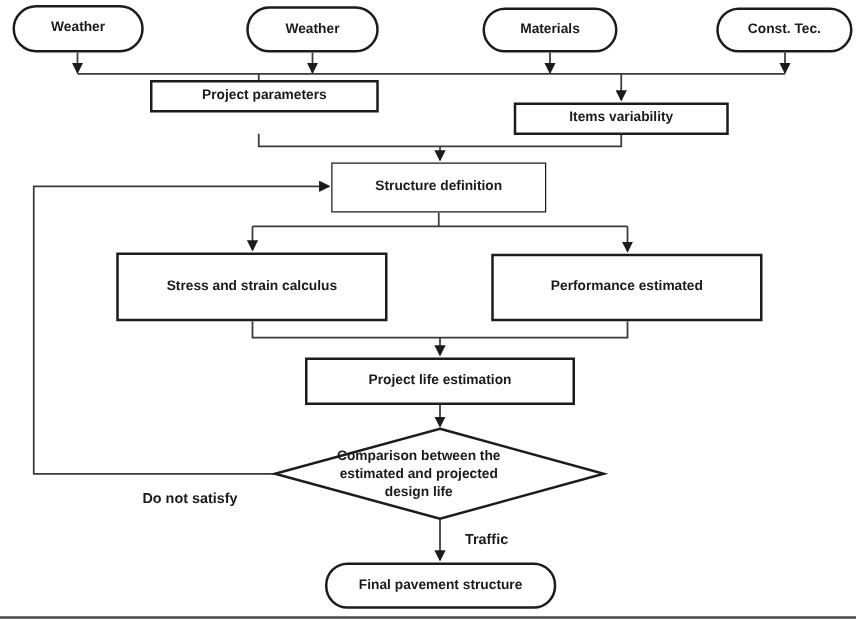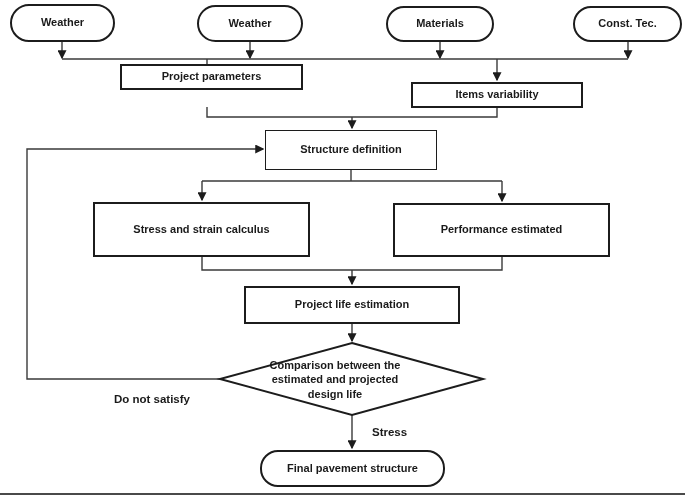--- a/index.html
+++ b/index.html
@@ -98,18 +98,18 @@
   <div class="node" style="left:93px;top:202px;width:217px;height:55px;">Stress and strain calculus</div>
   <div class="node" style="left:265px;top:130px;width:172px;height:40px;border-width:1.5px;">Structure definition</div>
   <div class="node" style="left:393px;top:203px;width:217px;height:54px;">Performance estimated</div>
   <div class="node" style="left:244px;top:286px;width:216px;height:38px;">Project life estimation</div>
 
   <div class="diamond-text">Comparison between the
 estimated and projected
 design life</div>
 
   <div class="edge-label" style="left:100px;top:354px;width:90px;text-align:right;margin-top:39px;">Do not satisfy</div>
-  <div class="edge-label" style="left:372px;top:426px;width:60px;">Stress</div>
+  <div class="edge-label" style="left:372px;top:426px;width:60px;">Traffic</div>
 
   <div class="node stadium" style="left:260px;top:450px;width:185px;height:37px;border-radius:18px;">Final pavement structure</div>
 
   <div class="bottom-rule"></div>
 </div>
 
 </body></html>

